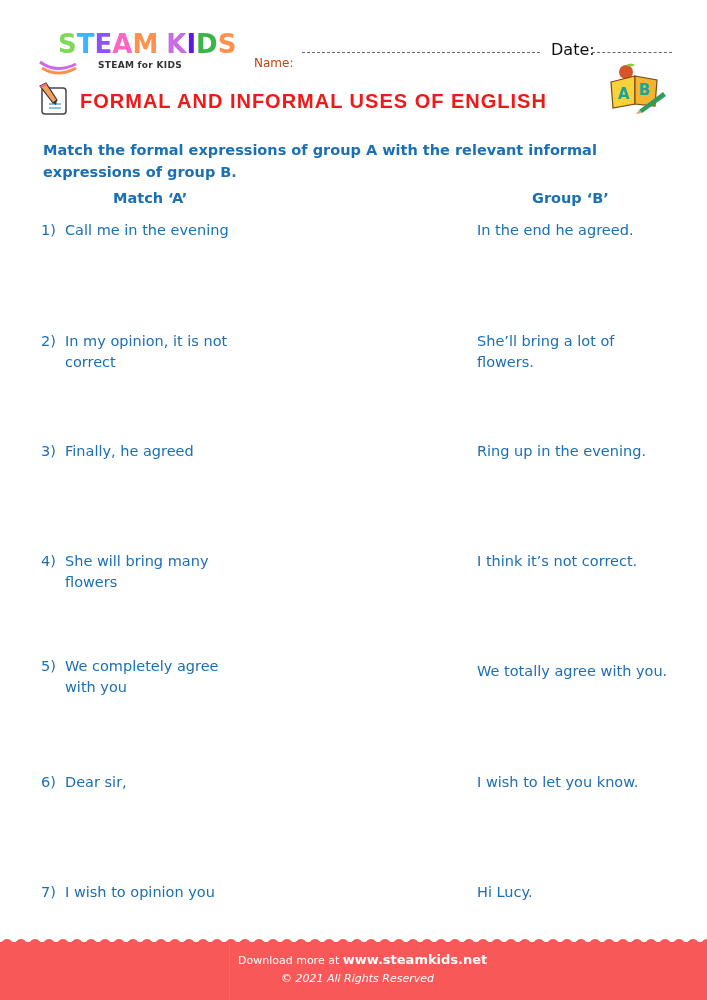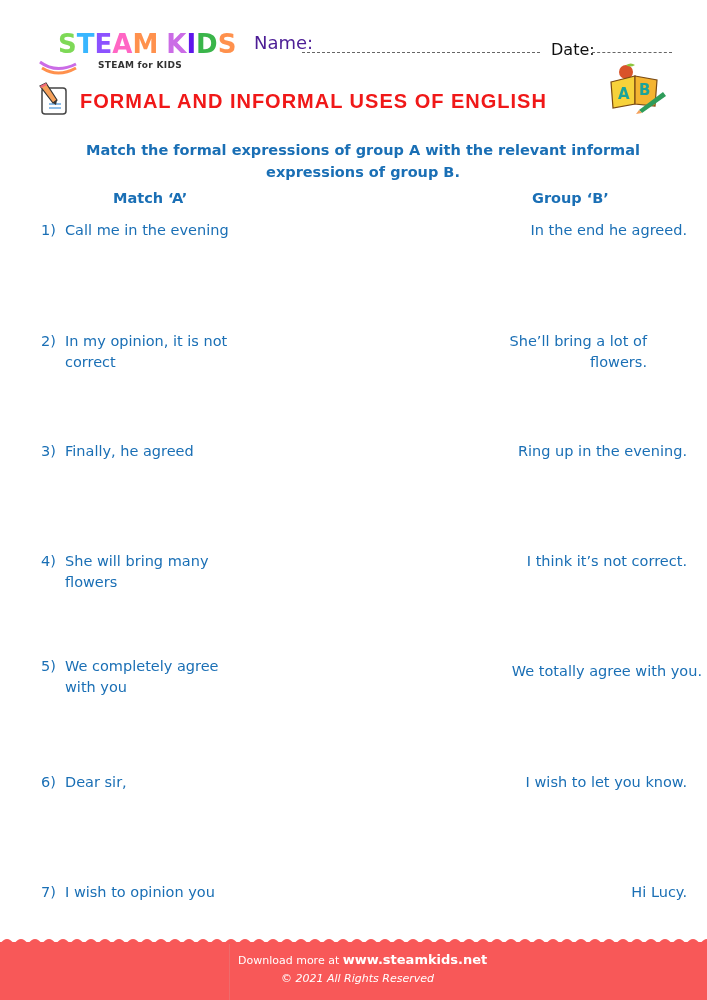--- a/index.html
+++ b/index.html
@@ -5,36 +5,36 @@
   * { box-sizing: border-box; margin: 0; padding: 0; }
   html, body { width: 707px; height: 1000px; background: #ffffff; overflow: hidden; }
   body { position: relative; font-family: "Liberation Sans", "DejaVu Sans", sans-serif; }
 
   .logo { position: absolute; left: 38px; top: 30px; width: 200px; height: 46px; }
   .logo-word { font-family: "DejaVu Sans", sans-serif; font-weight: bold; font-size: 26px; letter-spacing: 0px; line-height: 28px; margin-left: 20px; }
   .logo-word span { display: inline-block; }
   .logo-sub { position: absolute; left: 40px; top: 30px; font-size: 9px; font-weight: bold; color: #333; font-family: "DejaVu Sans", sans-serif; letter-spacing: 0.3px; padding-left: 20px; }
   .logo-swoosh { position: absolute; left: 0; top: 28px; }
 
-  .name-line { position: absolute; left: 254px; top: 32px; font-size: 18px; color: #4c1d95; font-family: "DejaVu Sans", sans-serif; }
+  .name-line { position: absolute; left: 254px; top: 56px; font-size: 12px; color: #c2410c; font-family: "DejaVu Sans", sans-serif; }
   .name-dots { position: absolute; left: 302px; top: 52px; width: 238px; border-bottom: 1px dashed #666; }
   .date-line { position: absolute; left: 551px; top: 40px; font-size: 16px; color: #111; font-family: "DejaVu Sans", sans-serif; }
   .date-dots { position: absolute; left: 592px; top: 52px; width: 80px; border-bottom: 1px dashed #666; }
 
   .title-icon { position: absolute; left: 37px; top: 82px; }
   .title { position: absolute; left: 80px; top: 90px; font-size: 20px; font-weight: bold; color: #f01818; letter-spacing: 1px; }
   .book-icon { position: absolute; left: 605px; top: 62px; }
 
-  .instructions { position: absolute; left: 43px; top: 139px; width: 640px; font-family: "DejaVu Sans", sans-serif; font-size: 14.5px; font-weight: bold; color: #1a6fb5; line-height: 22px; text-align: center; }
+  .instructions { position: absolute; left: 43px; top: 139px; width: 640px; font-family: "DejaVu Sans", sans-serif; font-size: 14.5px; font-weight: bold; color: #1a6fb5; line-height: 22px; }
 
   .group-head { position: absolute; top: 190px; font-family: "DejaVu Sans", sans-serif; font-size: 14.5px; font-weight: bold; color: #1a6fb5; }
   .item-a, .item-b { position: absolute; font-family: "DejaVu Sans", sans-serif; font-size: 14.5px; color: #1a6fb5; line-height: 21px; }
   .item-a { left: 41px; width: 230px; display: flex; }
   .item-a .num { width: 24px; flex: none; }
-  .item-b { left: 477px; width: 210px; text-align: right; }
+  .item-b { left: 477px; width: 210px; }
 
   .footer { position: absolute; left: 0; top: 942px; width: 707px; height: 58px; background: #f85858; }
   .footer-scallop { position: absolute; left: 0; top: 934px; width: 707px; height: 10px; }
   .footer-divider { position: absolute; left: 229px; top: 944px; width: 1px; height: 56px; background: #ee6b6b; }
   .footer-line1 { position: absolute; left: 238px; top: 952px; color: #fff; font-family: "DejaVu Sans", sans-serif; font-size: 11px; }
   .footer-line1 b { font-size: 13px; }
   .footer-line2 { position: absolute; left: 281px; top: 972px; color: #fff; font-family: "DejaVu Sans", sans-serif; font-size: 11px; font-style: italic; }
 </style>
 </head>
 <body>

